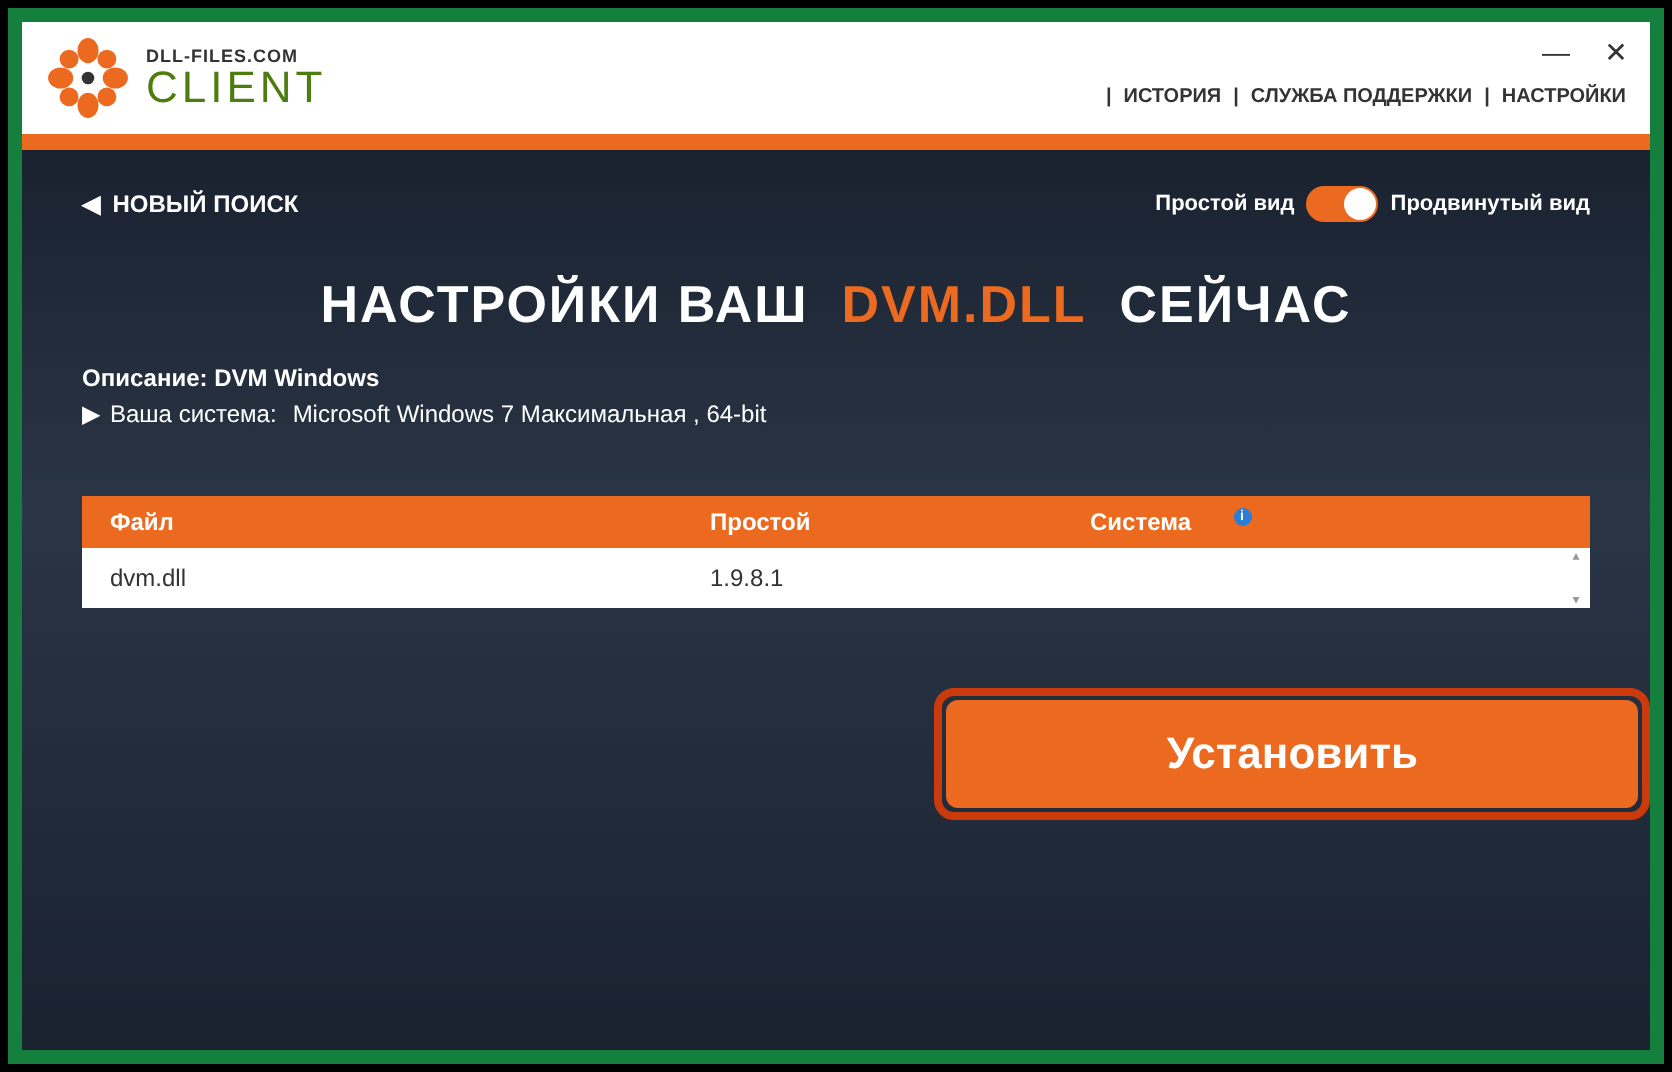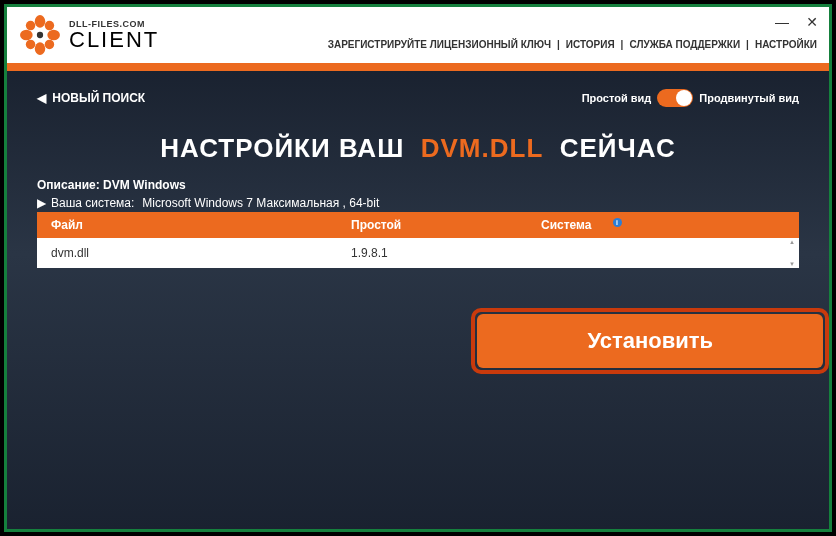--- a/index.html
+++ b/index.html
@@ -1,42 +1,42 @@
 <!DOCTYPE html>
 <html><head>
 <meta charset="utf-8">
 <style>
 * { margin: 0; padding: 0; box-sizing: border-box; }
 body { font-family: Arial, sans-serif; background: #000; width: 836px; height: 536px; overflow: hidden; }
-.window { width: 828px; height: 528px; margin: 4px; background: #fff; border: 3px solid #15803d; display: flex; flex-direction: column; }
+.window { width: 828px; height: 528px; margin: 4px; background: #fff; border: 7px solid #15803d; display: flex; flex-direction: column; }
 .titlebar { height: 56px; background: #fff; display: flex; align-items: center; padding: 0 12px; position: relative; }
 .logo-wrap { display: flex; align-items: center; gap: 8px; }
 .logo-icon { width: 42px; height: 42px; }
 .logo-text { display: flex; flex-direction: column; line-height: 1; }
 .logo-text-top { font-size: 9px; font-weight: bold; letter-spacing: 0.5px; color: #333; }
-.logo-text-bottom { font-size: 22px; font-weight: 300; letter-spacing: 2px; color: #000000; }
+.logo-text-bottom { font-size: 22px; font-weight: 300; letter-spacing: 2px; color: #4d7c0f; }
 .nav-links { margin-left: auto; margin-top: 18px; font-size: 10px; font-weight: bold; color: #333; display: flex; gap: 6px; align-items: center; }
 .nav-links span.sep { color: #333; }
 .window-controls { position: absolute; top: 8px; right: 10px; display: flex; gap: 16px; }
 .win-ctrl { width: 14px; height: 14px; display: flex; align-items: center; justify-content: center; font-size: 14px; color: #333; cursor: pointer; }
 .orange-bar { height: 8px; background: #ec6a1f; }
 .content { flex: 1; background: linear-gradient(180deg, #1a2230 0%, #2a3545 40%, #1a2230 100%); background-color: #222c3a; padding: 0; color: #fff; position: relative; }
 .top-row { display: flex; align-items: center; padding: 18px 30px 10px 30px; justify-content: space-between; }
 .new-search { display: flex; align-items: center; gap: 6px; font-size: 12px; font-weight: bold; color: #fff; cursor: pointer; }
 .view-toggle { display: flex; align-items: center; gap: 6px; font-size: 11px; font-weight: bold; }
 .toggle-track { width: 36px; height: 18px; background: #ec6a1f; border-radius: 10px; position: relative; }
 .toggle-thumb { width: 16px; height: 16px; background: #fff; border-radius: 50%; position: absolute; top: 1px; right: 1px; }
 .headline { text-align: center; font-size: 26px; font-weight: 900; padding: 16px 0 14px 0; letter-spacing: 1px; }
 .headline .orange { color: #ec6a1f; }
 .desc-row { padding: 0 30px; font-size: 12px; font-weight: bold; }
 .sys-row { padding: 4px 30px 2px 44px; font-size: 12px; display: flex; align-items: center; gap: 8px; position: relative; }
 .sys-row .arrow { position: absolute; left: 30px; }
 .rec-row { padding: 0 30px 6px 44px; font-size: 12px; }
 .table-wrap { margin: 0 30px; position: relative; }
-.table-header { background: #ec6a1f; display: flex; padding: 6px 14px; font-size: 12px; font-weight: bold; }
+.table-header { background: #ec6a1f; display: flex; padding: 6px 14px; font-size: 12px; font-weight: bold; margin-top: 32px; }
 .col-file { flex: 0 0 300px; }
 .col-ver { flex: 0 0 190px; }
 .col-sys { flex: 1; display: flex; align-items: center; gap: 21px; }
 .info-circle { width: 9px; height: 9px; background: #2b7ed6; border-radius: 50%; display: inline-flex; align-items: center; justify-content: center; font-size: 7px; color: #fff; margin-top: -6px; }
 .table-row { background: #fff; color: #333; display: flex; padding: 8px 14px; font-size: 12px; position: relative; }
 .scroll-ctrl { position: absolute; right: 2px; width: 10px; height: 100%; display: flex; flex-direction: column; justify-content: space-between; align-items: center; font-size: 7px; color: #999; top: 0; }
 .install-btn-wrap { display: flex; justify-content: flex-end; margin-top: 40px; }
 .install-btn-outer { border: 4px solid #c93a0c; border-radius: 10px; padding: 2px; }
 .install-btn { background: #ec6a1f; color: #fff; font-size: 22px; font-weight: bold; padding: 14px 110px; border: none; border-radius: 6px; cursor: pointer; }
 </style>
@@ -58,21 +58,20 @@
           <ellipse cx="29" cy="29" rx="4.5" ry="4.5"></ellipse>
           <circle cx="20" cy="20" r="3" fill="#333"></circle>
         </g>
       </svg>
       <div class="logo-text">
         <span class="logo-text-top">DLL-FILES.COM</span>
         <span class="logo-text-bottom">CLIENT</span>
       </div>
     </div>
     <div class="nav-links">
-      <span>ЗАРЕГИСТРИРУЙТЕ ЛИЦЕНЗИОННЫЙ КЛЮЧ</span>
       <span class="sep">|</span>
       <span>ИСТОРИЯ</span>
       <span class="sep">|</span>
       <span>СЛУЖБА ПОДДЕРЖКИ</span>
       <span class="sep">|</span>
       <span>НАСТРОЙКИ</span>
     </div>
     <div class="window-controls">
       <div class="win-ctrl">—</div>
       <div class="win-ctrl">✕</div>

